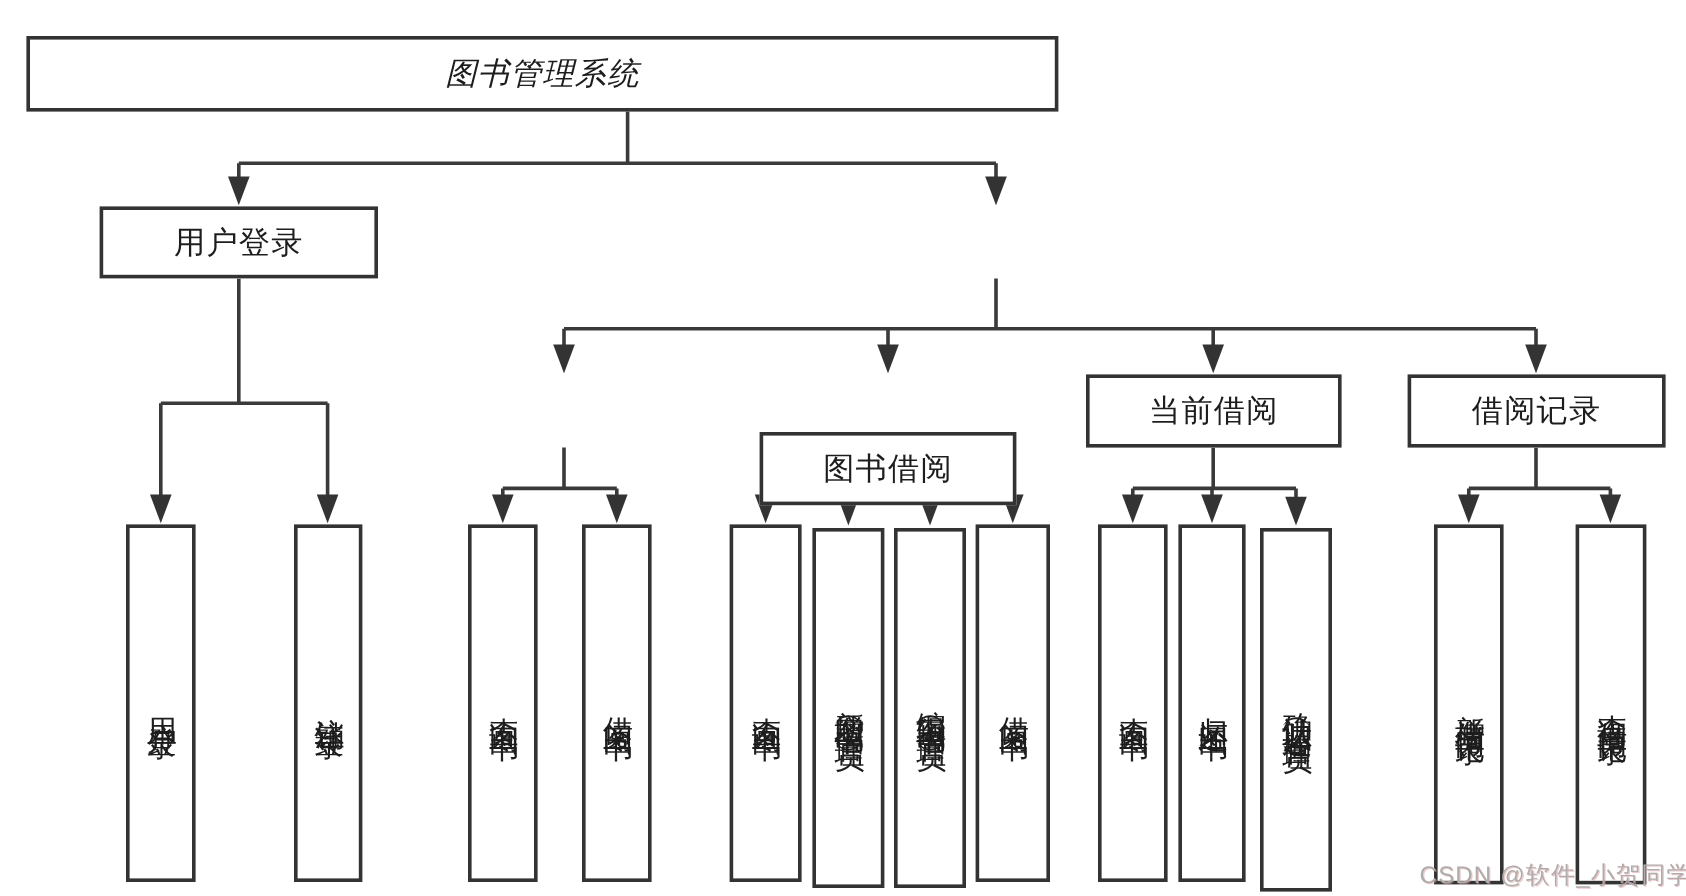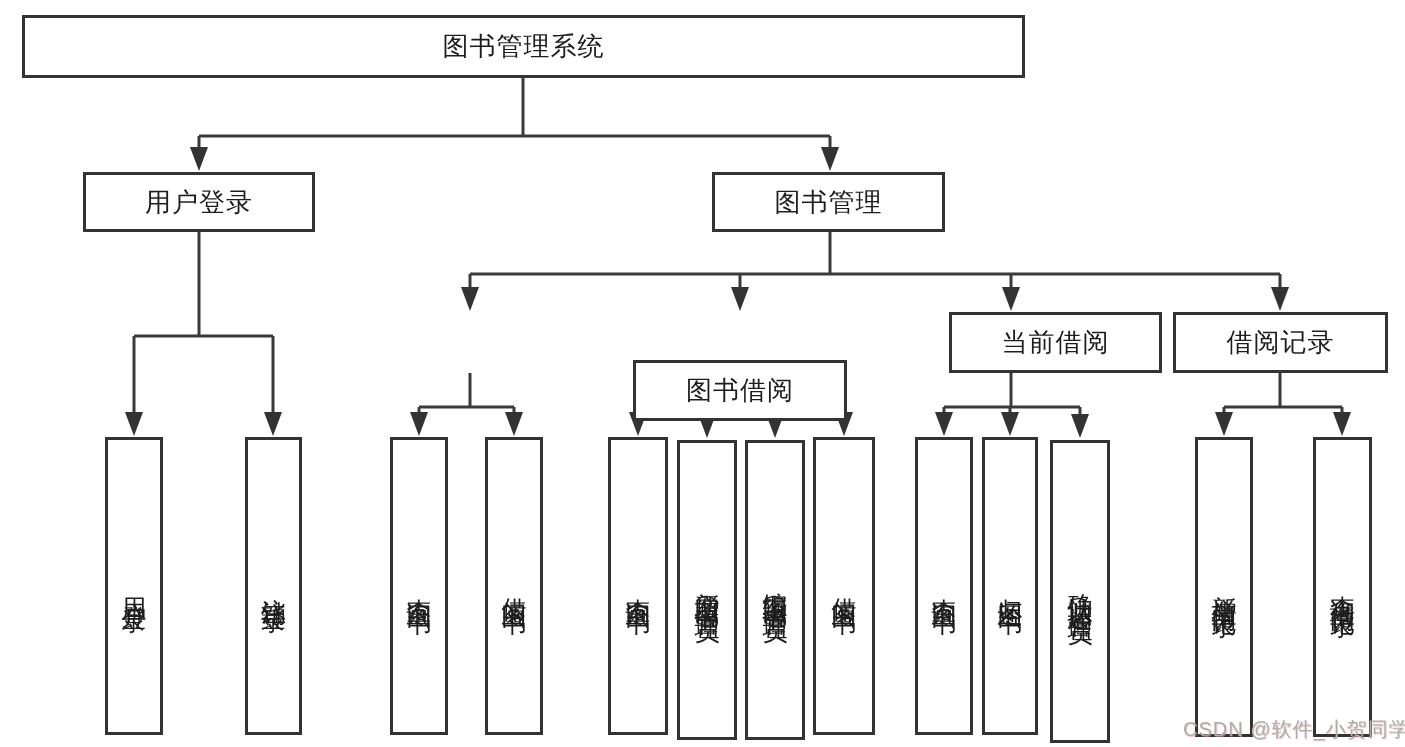--- a/index.html
+++ b/index.html
@@ -90,27 +90,26 @@
       <polygon points="766,414 784,414 775,438"></polygon>
       <polygon points="835,412 853,412 844,436"></polygon>
       <polygon points="935,412 953,412 944,436"></polygon>
       <polygon points="1001,412 1019,412 1010,436"></polygon>
       <polygon points="1071,414 1089,414 1080,438"></polygon>
       <polygon points="1215,412 1233,412 1224,436"></polygon>
       <polygon points="1333,412 1351,412 1342,436"></polygon>
     </g>
   </svg>
 
-  <div class="box hlabel" style="left:22px; top:15px; width:1003px; height:63px;">图书管理系统</div>
+  <div class="box hlabel" style="left:22px; top:30px; width:860px; height:63px;font-style:italic;">图书管理系统</div>
 
   <div class="box hlabel" style="left:83px; top:172px; width:232px; height:60px;">用户登录</div>
-  <div class="box hlabel" style="left:712px; top:172px; width:233px; height:60px;">图书管理</div>
 
   <div class="box hlabel" style="left:633px; top:312px; width:214px; height:61px;margin-top:48px;">图书借阅</div>
-  <div class="box hlabel" style="left:905px; top:312px; width:213px; height:61px;margin-left:44px;">当前借阅</div>
+  <div class="box hlabel" style="left:905px; top:312px; width:213px; height:61px;">当前借阅</div>
   <div class="box hlabel" style="left:1173px; top:312px; width:215px; height:61px;font-family:Liberation Serif, serif;">借阅记录</div>
 
   <div class="box leaf" style="left:105px; top:437px; width:58px; height:298px;">
     <span class="vtext">用户登录</span>
   </div>
   <div class="box leaf" style="left:245px; top:437px; width:57px; height:298px;">
     <span class="vtext">注销登录</span>
   </div>
 
   <div class="box leaf" style="left:390px; top:437px; width:58px; height:298px;">

